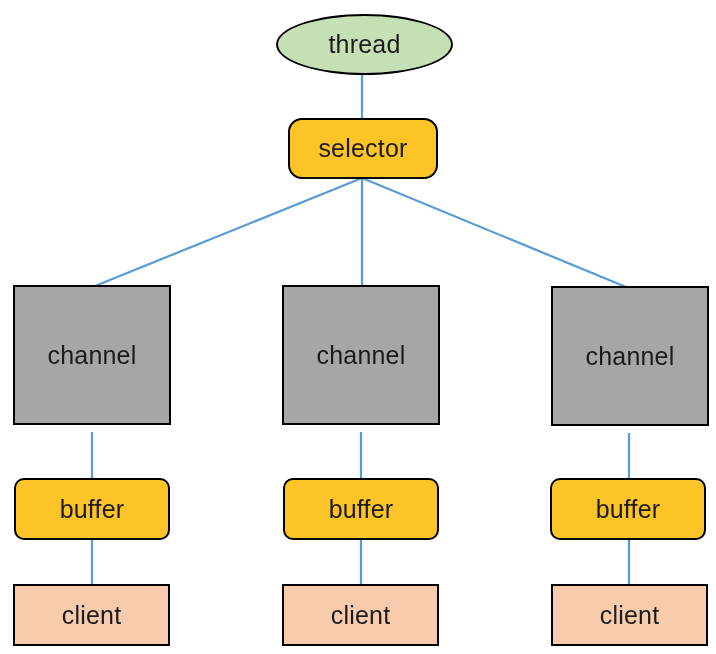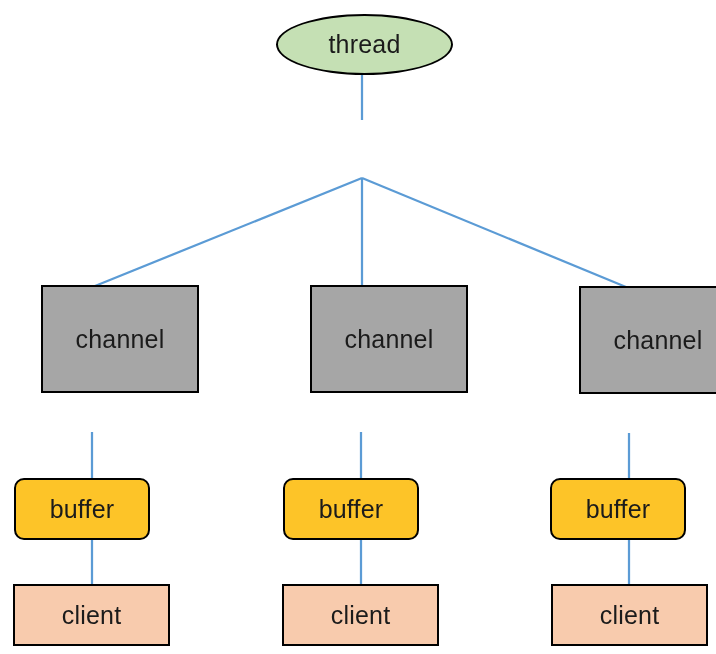--- a/index.html
+++ b/index.html
@@ -48,28 +48,27 @@
   }
   .node-selector {
     left: 288px; top: 118px;
     width: 150px; height: 61px;
     background: var(--accent_fill, #fdc428);
     border: 2.5px solid var(--border, #000);
     border-radius: 14px;
   }
   .node-channel {
     top: 285px;
-    width: 158px; height: 108px;
+    width: 158px; height: 140px;
     background: var(--channel_fill, #a6a6a6);
     border: 2.5px solid var(--border, #000);
-    margin-left: 28px;
   }
   .node-buffer {
     top: 478px;
-    width: 136px; height: 62px;
+    width: 156px; height: 62px;
     background: var(--accent_fill, #fdc428);
     border: 2.5px solid var(--border, #000);
     border-radius: 10px;
   }
   .node-client {
     top: 584px;
     width: 157px; height: 62px;
     background: var(--client_fill, #f8cbad);
     border: 2px solid var(--border, #000);
     text-align: center;
@@ -100,20 +99,23 @@
     <line x1="361" y1="432" x2="361" y2="479"></line>
     <line x1="361" y1="539" x2="361" y2="585"></line>
     <line x1="629" y1="433" x2="629" y2="479"></line>
     <line x1="629" y1="539" x2="629" y2="585"></line>
   </svg>
 
   <div class="node node-thread">
     <span>thread</span>
   </div>
 
+  <div class="node node-selector">
+    <span>selector</span>
+  </div>
 
   <div class="node node-channel col0">
     <span>channel</span>
   </div>
   <div class="node node-channel col1">
     <span>channel</span>
   </div>
   <div class="node node-channel col2">
     <span>channel</span>
   </div>

